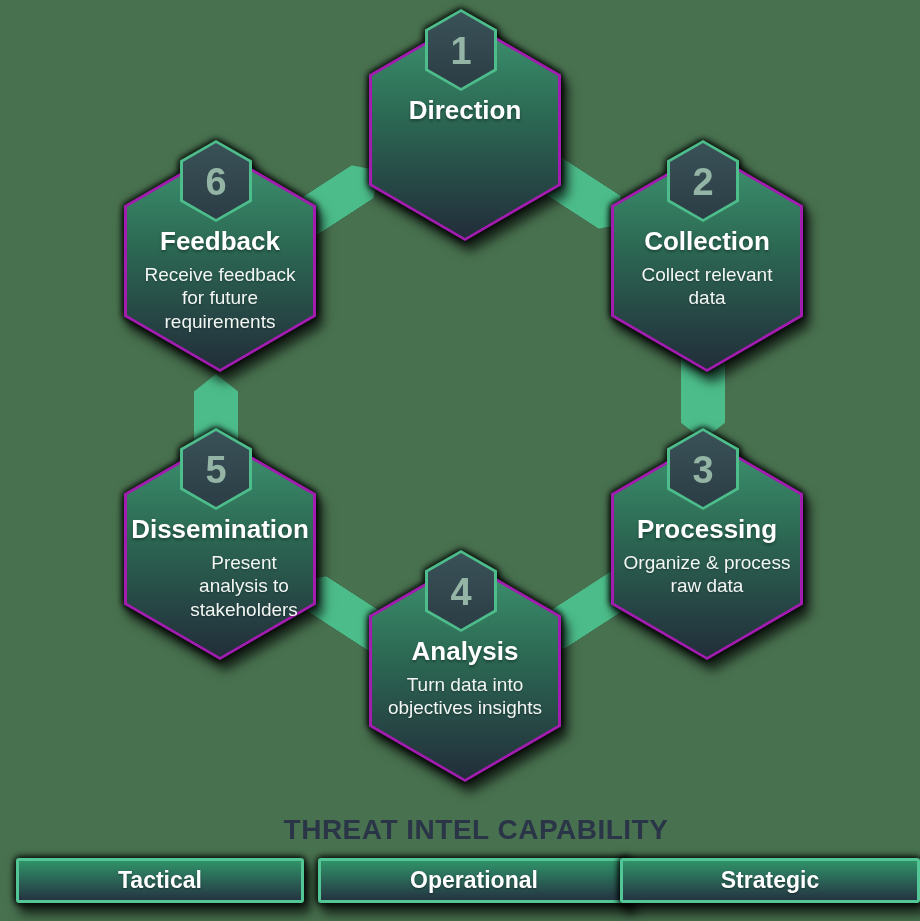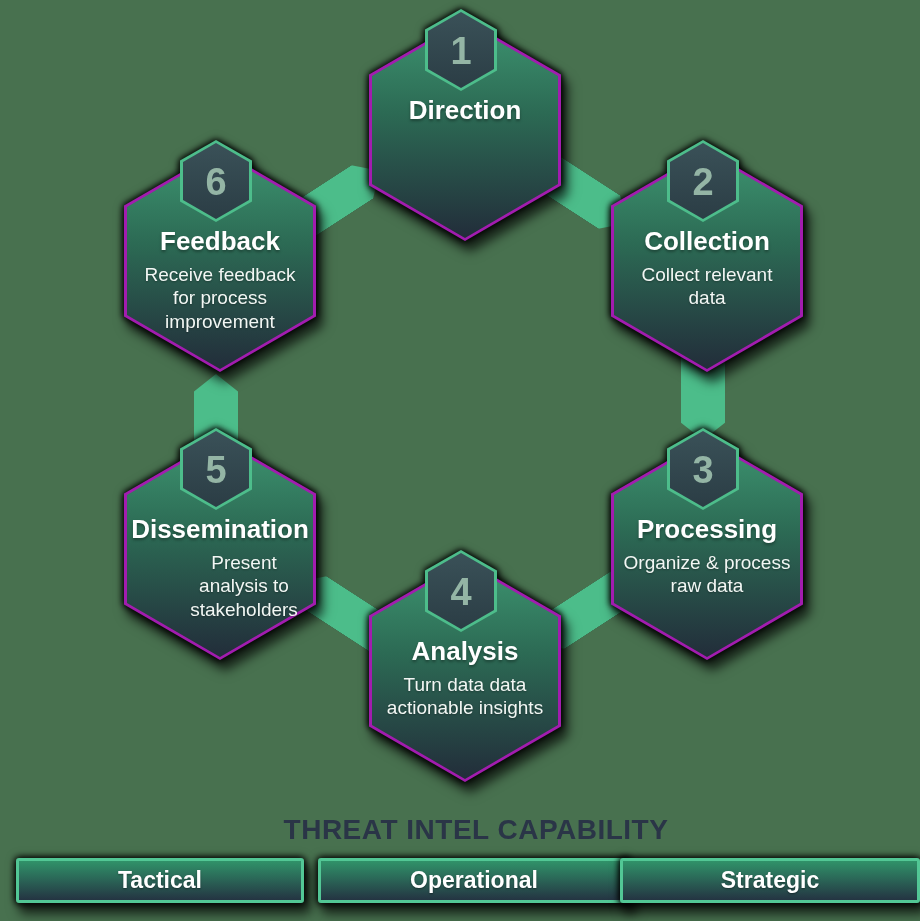--- a/index.html
+++ b/index.html
@@ -147,21 +147,21 @@
       <div class="badgefill"></div>
       <div class="num">3</div>
     </div>
   </div>
 
   <div class="hexwrap s4 shadowed" style="left:365px;top:550px;">
     <div class="hexmain">
       <div class="hexfill"></div>
       <div class="content">
         <div class="title">Analysis</div>
-        <div class="sub">Turn data data actionable insights</div>
+        <div class="sub">Turn data into objectives insights</div>
       </div>
     </div>
     <div class="badge">
       <div class="badgefill"></div>
       <div class="num">4</div>
     </div>
   </div>
 
   <div class="hexwrap s5 shadowed" style="left:120px;top:428px;">
     <div class="hexmain">
@@ -175,21 +175,21 @@
       <div class="badgefill"></div>
       <div class="num">5</div>
     </div>
   </div>
 
   <div class="hexwrap s6 shadowed" style="left:120px;top:140px;">
     <div class="hexmain">
       <div class="hexfill"></div>
       <div class="content">
         <div class="title">Feedback</div>
-        <div class="sub">Receive feedback for process improvement</div>
+        <div class="sub">Receive feedback for future requirements</div>
       </div>
     </div>
     <div class="badge">
       <div class="badgefill"></div>
       <div class="num">6</div>
     </div>
   </div>
 
   <div class="cap-title">THREAT INTEL CAPABILITY</div>
 

